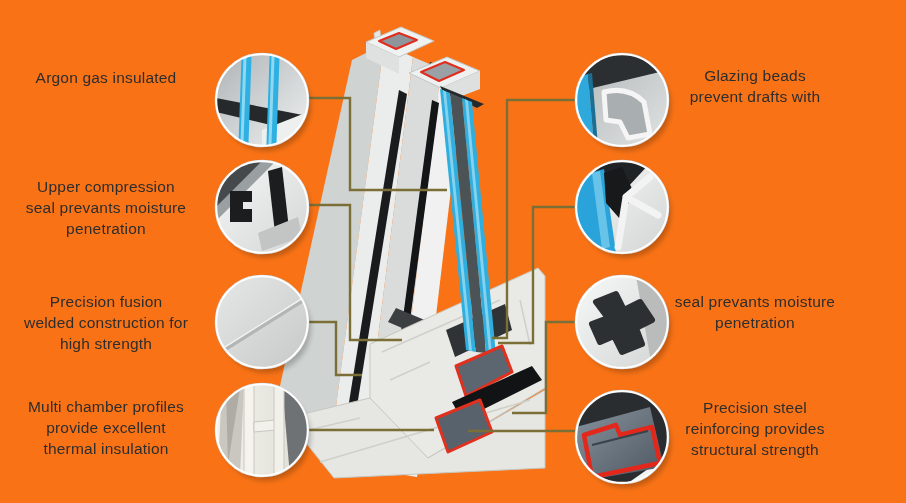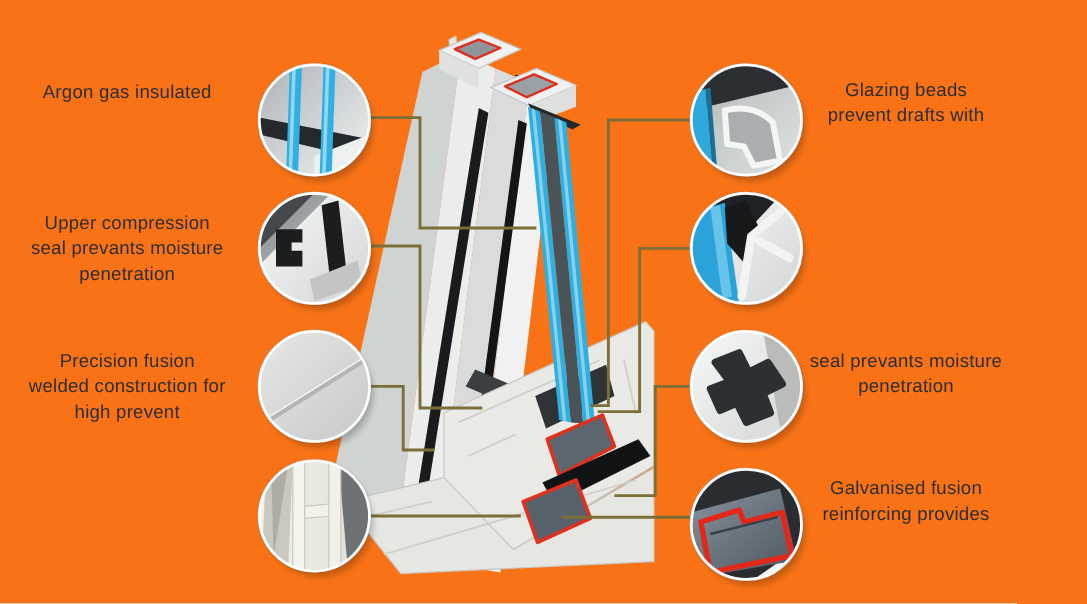--- a/index.html
+++ b/index.html
@@ -220,29 +220,35 @@
     <span>Argon gas insulated</span>
   </div>
   <div class="callout-text ct-left" style="top:176px">
     <span>Upper compression</span>
     <span>seal prevants moisture</span>
     <span>penetration</span>
   </div>
   <div class="callout-text ct-left" style="top:291px">
     <span>Precision fusion</span>
     <span>welded construction for</span>
-    <span>high prevent</span>
+    <span>high strength</span>
+  </div>
+  <div class="callout-text ct-left" style="top:396px">
+    <span>Multi chamber profiles</span>
+    <span>provide excellent</span>
+    <span>thermal insulation</span>
   </div>
 
   <div class="callout-text ct-right" style="top:65px">
     <span>Glazing beads</span>
     <span>prevent drafts with</span>
   </div>
   <div class="callout-text ct-right" style="top:291px">
     <span>seal prevants moisture</span>
     <span>penetration</span>
   </div>
   <div class="callout-text ct-right" style="top:397px">
-    <span>Galvanised fusion</span>
+    <span>Precision steel</span>
     <span>reinforcing provides</span>
+    <span>structural strength</span>
   </div>
 
 </div>
 
 </body></html>

